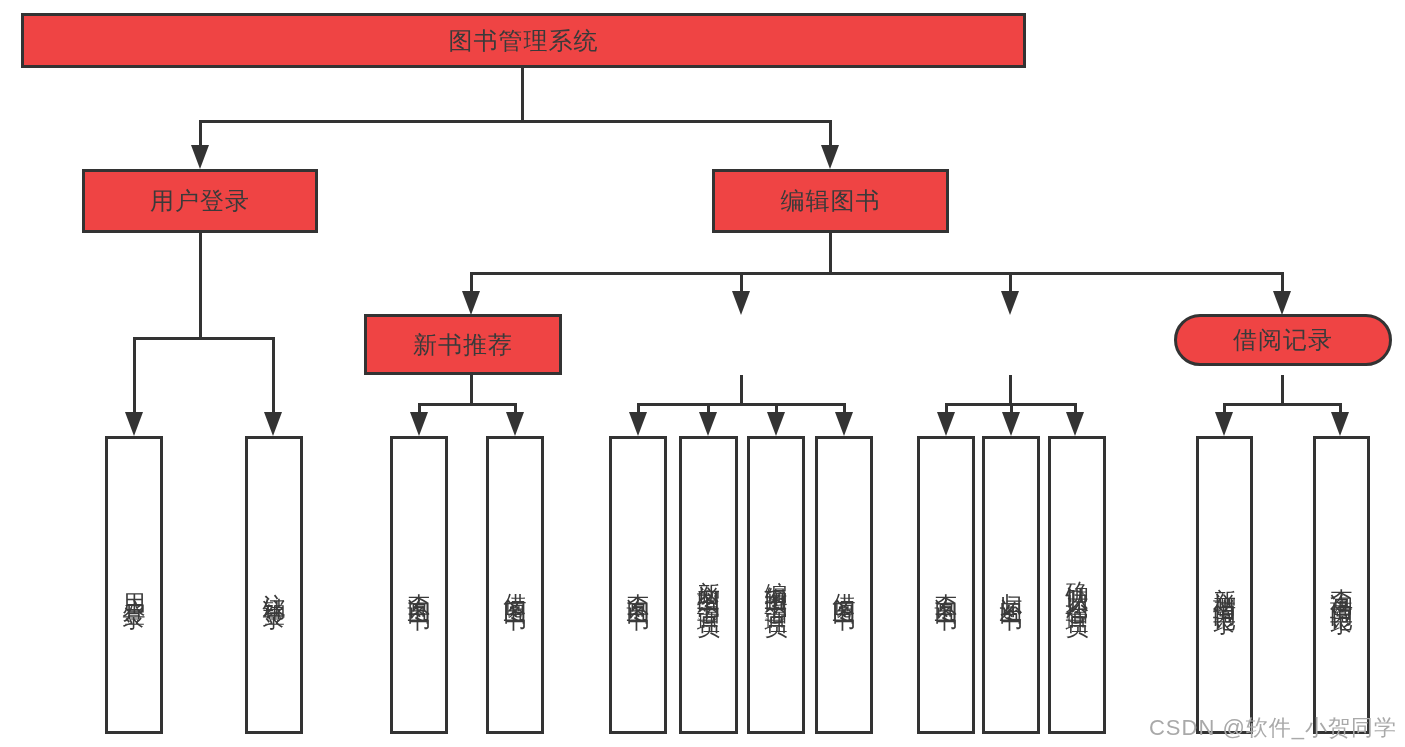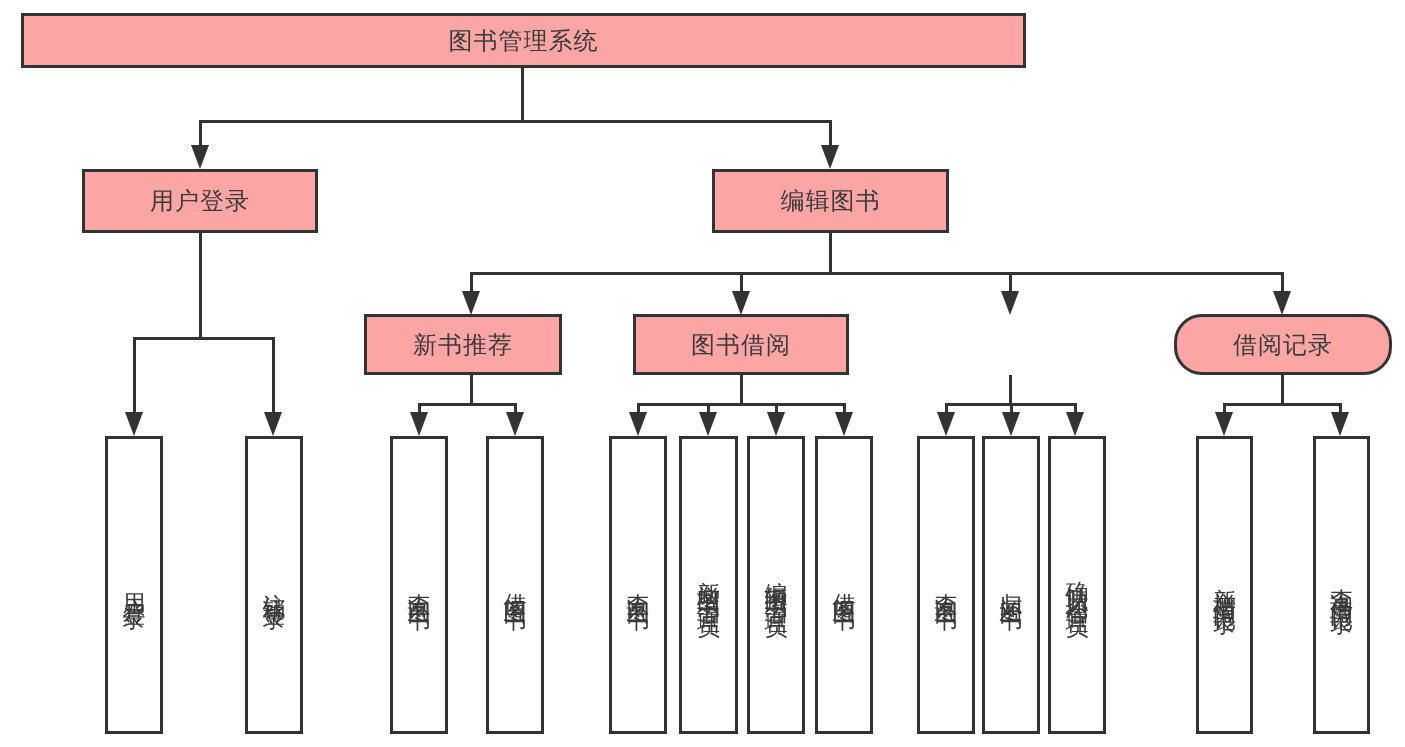--- a/index.html
+++ b/index.html
@@ -7,21 +7,21 @@
     position: relative;
     width: 1405px;
     height: 747px;
     background: #ffffff;
     font-family: "Liberation Sans", sans-serif;
     overflow: hidden;
   }
   .node {
     position: absolute;
     box-sizing: border-box;
-    background: #fca5a5;
+    background: #ef4444;
     border: 3px solid #333333;
     display: flex;
     align-items: center;
     justify-content: center;
     color: #3a3a3a;
     font-size: 24px;
     letter-spacing: 1px;
     white-space: nowrap;
   }
   .leaf {
@@ -100,24 +100,21 @@
   <div class="vl" style="left:740px; top:272px; height:23px;"></div>
   <div class="ah" style="left:732px; top:291px;"></div>
   <div class="vl" style="left:1009px; top:272px; height:23px;"></div>
   <div class="ah" style="left:1001px; top:291px;"></div>
   <div class="vl" style="left:1281px; top:272px; height:23px;"></div>
   <div class="ah" style="left:1273px; top:291px;"></div>
 
   <div class="node" style="left:364px; top:314px; width:198px; height:61px;">
     <span>新书推荐</span>
   </div>
-  <div class="node" style="left:633px; top:314px; width:216px; height:61px;">
-    <span>图书借阅</span>
-  </div>
-  <div class="node" style="left:1174px; top:314px; width:218px; height:61px;border-radius:28px;">
+  <div class="node" style="left:1174px; top:314px; width:218px; height:52px;border-radius:28px;">
     <span>借阅记录</span>
   </div>
 
   <div class="vl" style="left:470px; top:375px; height:30px;"></div>
   <div class="hl" style="left:418px; top:403px; width:98px;"></div>
   <div class="vl" style="left:418px; top:403px; height:12px;"></div>
   <div class="ah" style="left:410px; top:412px;"></div>
   <div class="vl" style="left:514px; top:403px; height:12px;"></div>
   <div class="ah" style="left:506px; top:412px;"></div>
 
@@ -185,14 +182,15 @@
     <span class="vtext">确认归还（管理员）</span>
   </div>
 
   <div class="leaf" style="left:1196px; width:57px;">
     <span class="vtext">新增借阅记录</span>
   </div>
   <div class="leaf" style="left:1313px; width:57px;">
     <span class="vtext">查询借阅记录</span>
   </div>
 
+  <div class="watermark">CSDN @软件_小贺同学</div>
 
 </div>
 
 </body></html>

